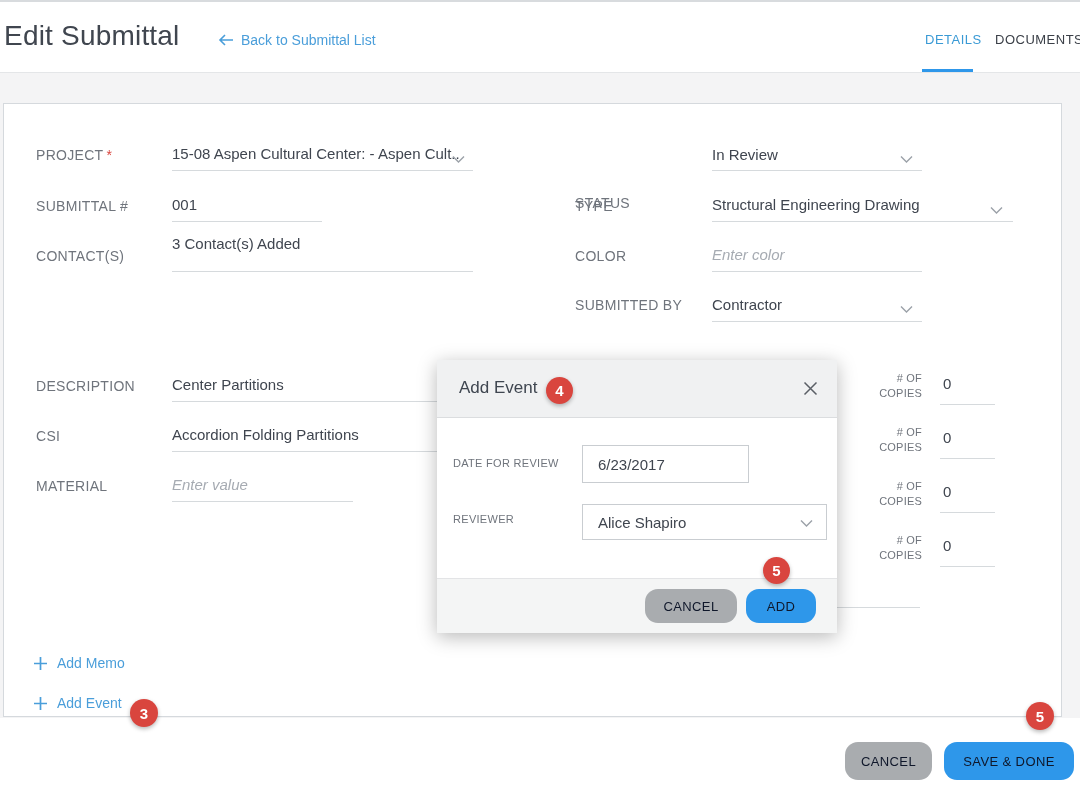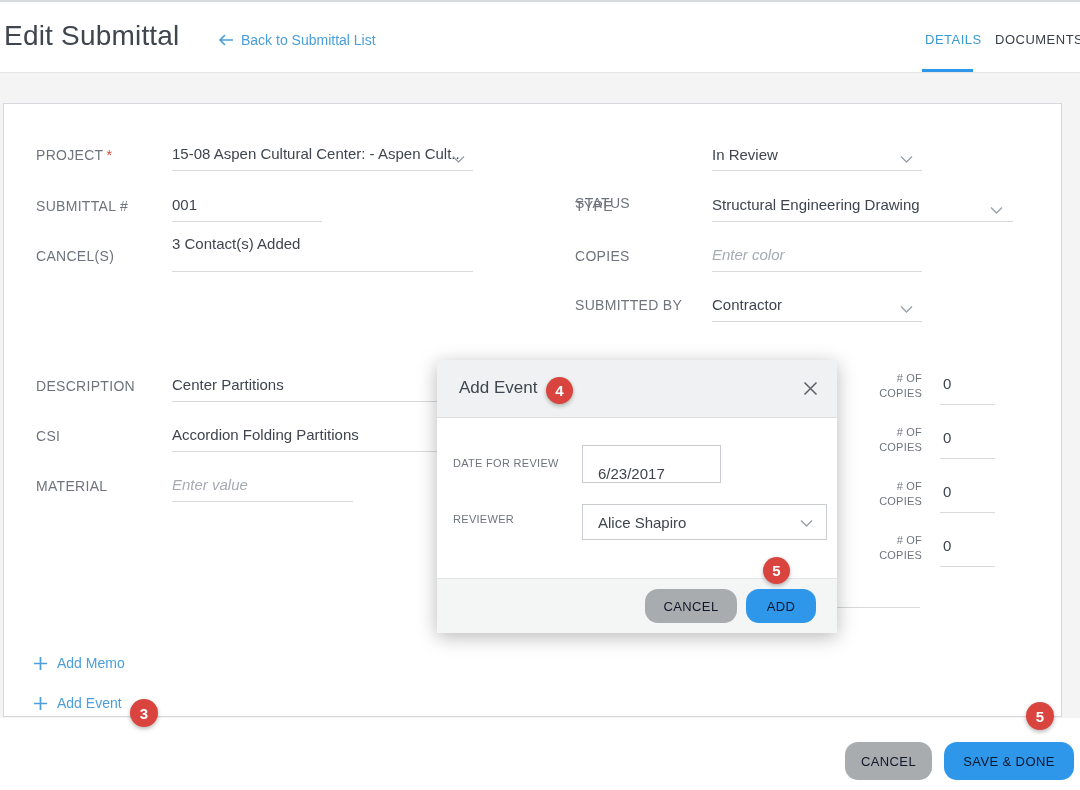--- a/index.html
+++ b/index.html
@@ -90,21 +90,21 @@
     <svg width="13" height="9" viewBox="0 0 13 9">
         <path d="M1 1.5 L6.5 7 L12 1.5" stroke="#9ba1a8" stroke-width="1.4" fill="none"></path>
       </svg>
   </span>
   <div class="abs uline" style="left:172px; top:170px; width:301px;"></div>
 
   <div class="abs label" style="left:36px; top:198px;">SUBMITTAL #</div>
   <div class="abs value editable" style="left:172px; top:196px;">001</div>
   <div class="abs uline" style="left:172px; top:221px; width:150px;"></div>
 
-  <div class="abs label" style="left:36px; top:248px;">CANCEL(S)</div>
+  <div class="abs label" style="left:36px; top:248px;">CONTACT(S)</div>
   <div class="abs value editable" style="left:172px; top:235px;">3 Contact(s) Added</div>
   <div class="abs uline" style="left:172px; top:271px; width:301px;"></div>
 
   <div class="abs label" style="left:575px; top:147px;margin-top:48px;">STATUS</div>
   <div class="abs value editable" style="left:712px; top:146px;">In Review</div>
   <span class="abs chev" style="left:900px; top:150px;">
     <svg width="13" height="9" viewBox="0 0 13 9">
         <path d="M1 1.5 L6.5 7 L12 1.5" stroke="#9ba1a8" stroke-width="1.4" fill="none"></path>
       </svg>
   </span>
@@ -112,21 +112,21 @@
 
   <div class="abs label" style="left:575px; top:198px;">TYPE</div>
   <div class="abs value editable" style="left:712px; top:196px;">Structural Engineering Drawing</div>
   <span class="abs chev" style="left:990px; top:201px;">
     <svg width="13" height="9" viewBox="0 0 13 9">
         <path d="M1 1.5 L6.5 7 L12 1.5" stroke="#9ba1a8" stroke-width="1.4" fill="none"></path>
       </svg>
   </span>
   <div class="abs uline" style="left:712px; top:221px; width:301px;"></div>
 
-  <div class="abs label" style="left:575px; top:248px;">COPIES</div>
+  <div class="abs label" style="left:575px; top:248px;">COLOR</div>
   <div class="abs placeholder editable" style="left:712px; top:246px;">Enter color</div>
   <div class="abs uline" style="left:712px; top:271px; width:210px;"></div>
 
   <div class="abs label" style="left:575px; top:297px;">SUBMITTED BY</div>
   <div class="abs value editable" style="left:712px; top:296px;">Contractor</div>
   <span class="abs chev" style="left:900px; top:300px;">
     <svg width="13" height="9" viewBox="0 0 13 9">
         <path d="M1 1.5 L6.5 7 L12 1.5" stroke="#9ba1a8" stroke-width="1.4" fill="none"></path>
       </svg>
   </span>
@@ -190,21 +190,21 @@
     <div class="badge" style="position:absolute; left:109px; top:17px; width:27px; height:27px;">4</div>
     <div class="modal-close">
       <span style="display:flex;">
         <svg width="15" height="15" viewBox="0 0 15 15">
             <path d="M1.5 1.5 L13.5 13.5 M13.5 1.5 L1.5 13.5" stroke="#5a5f66" stroke-width="1.5" fill="none"></path>
           </svg>
       </span>
     </div>
 
     <div class="modal-label" style="top:97px;">DATE FOR REVIEW</div>
-    <div class="box" style="left:145px; top:85px; width:139px; height:38px;align-items:flex-end;">
+    <div class="box" style="left:145px; top:85px; width:167px; height:38px;">
       <span class="value">6/23/2017</span>
     </div>
 
     <div class="modal-label" style="top:153px;">REVIEWER</div>
     <div class="box" style="left:145px; top:144px; width:245px; height:36px;">
       <span class="value">Alice Shapiro</span>
       <span style="position:absolute; right:13px; top:14px; display:flex;">
         <svg width="13" height="9" viewBox="0 0 13 9">
             <path d="M1 1.5 L6.5 7 L12 1.5" stroke="#9ba1a8" stroke-width="1.4" fill="none"></path>
           </svg>

